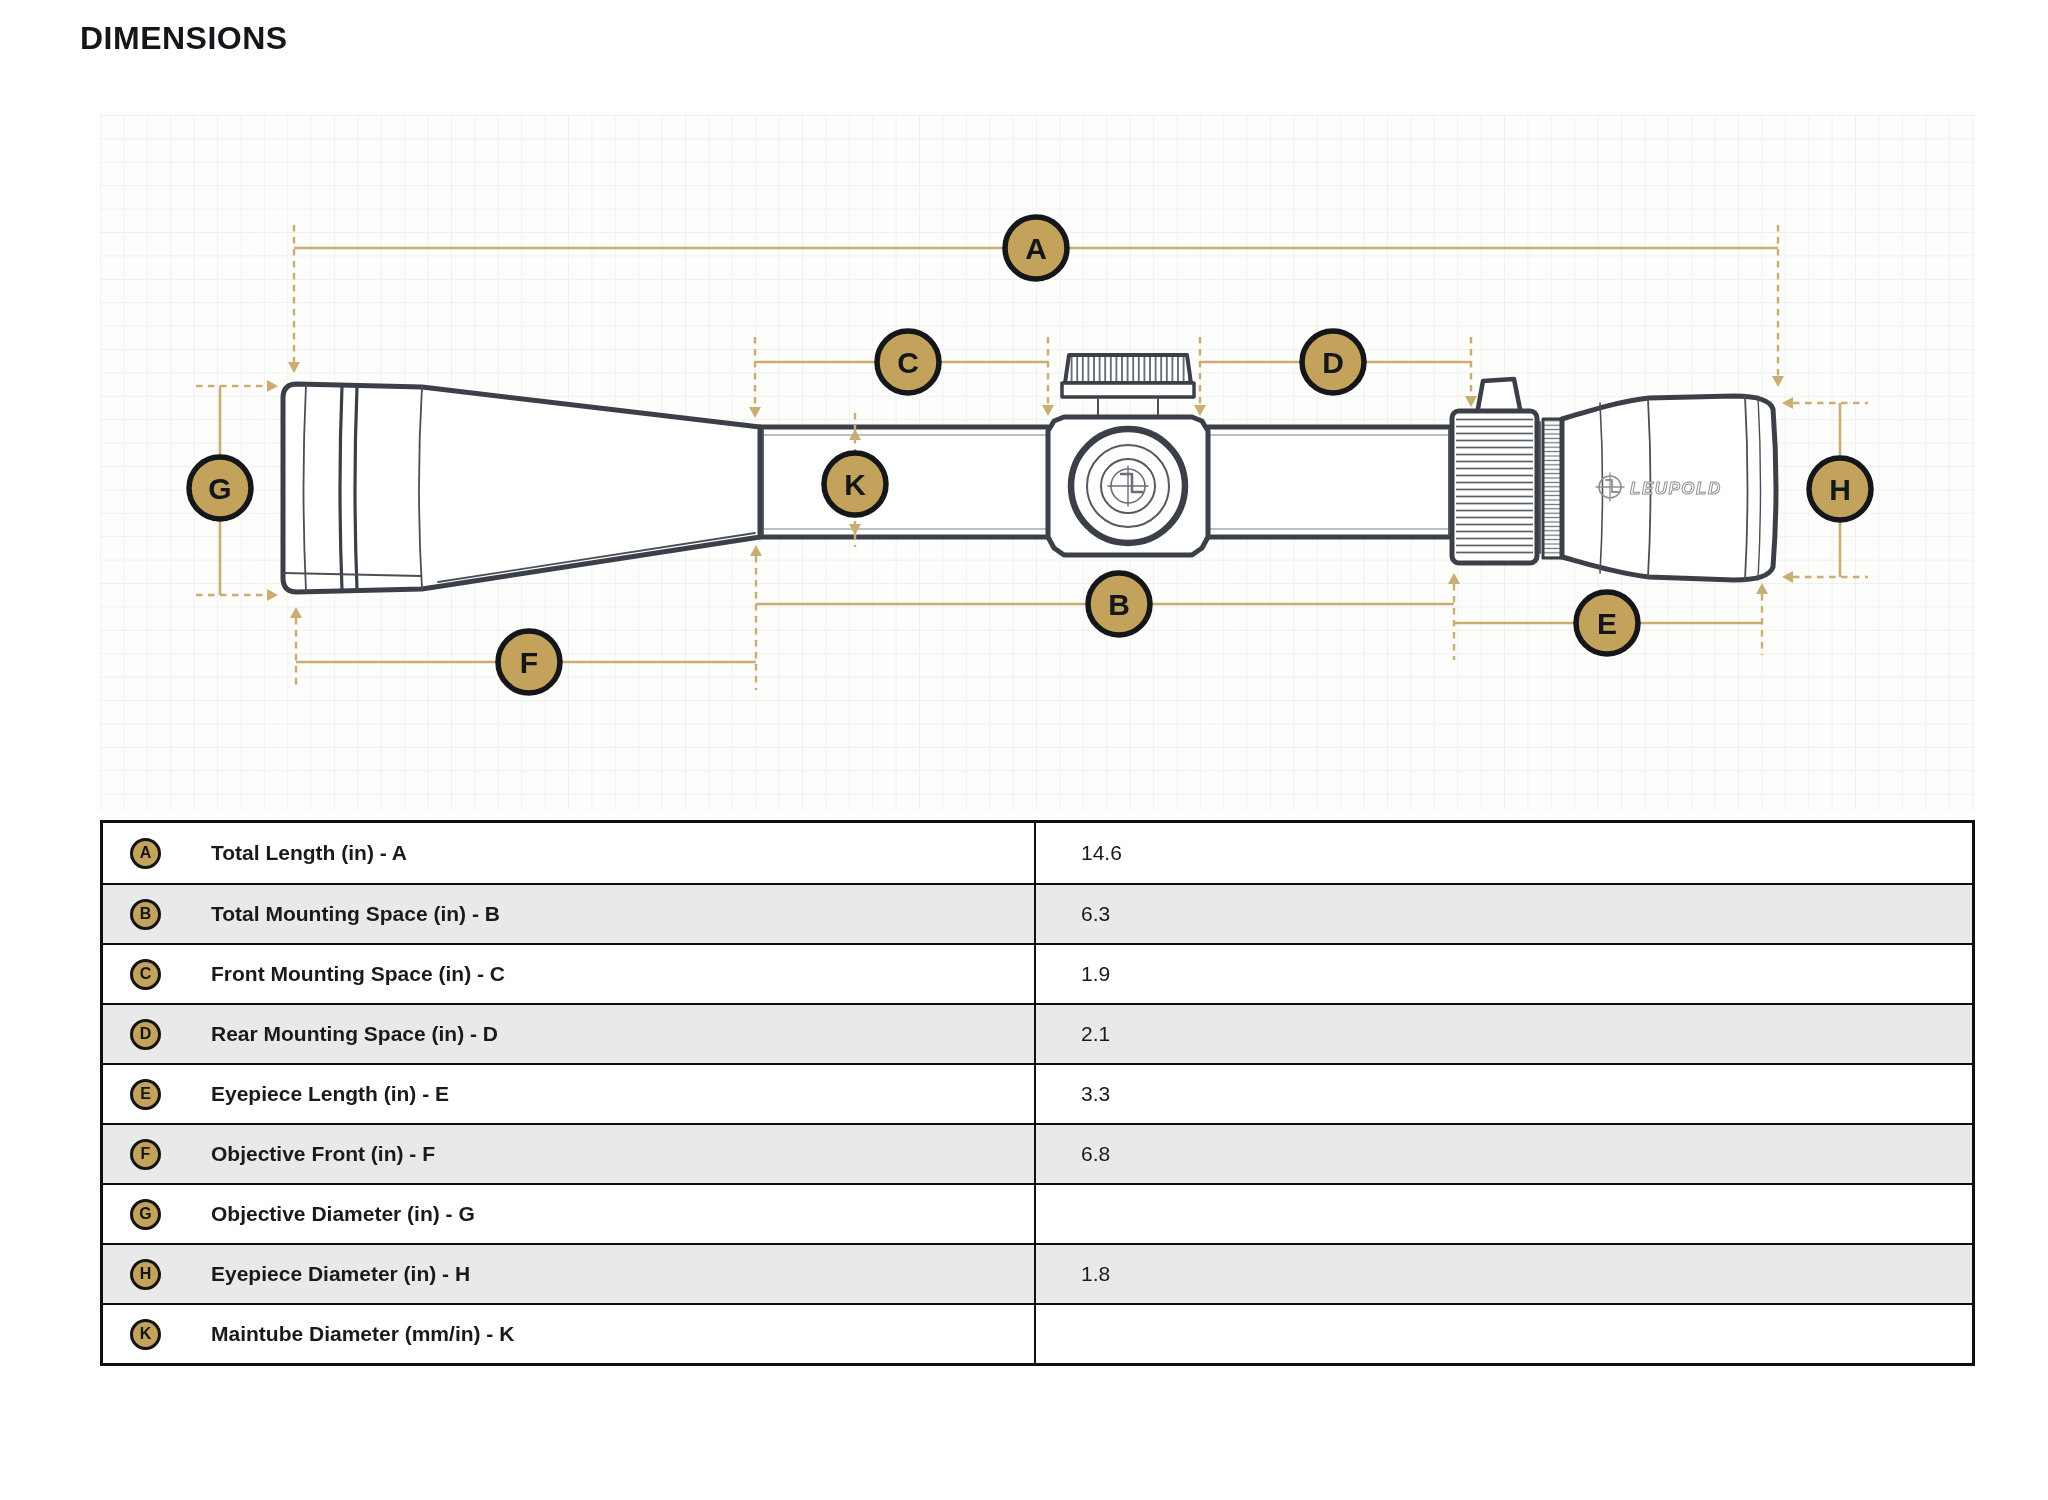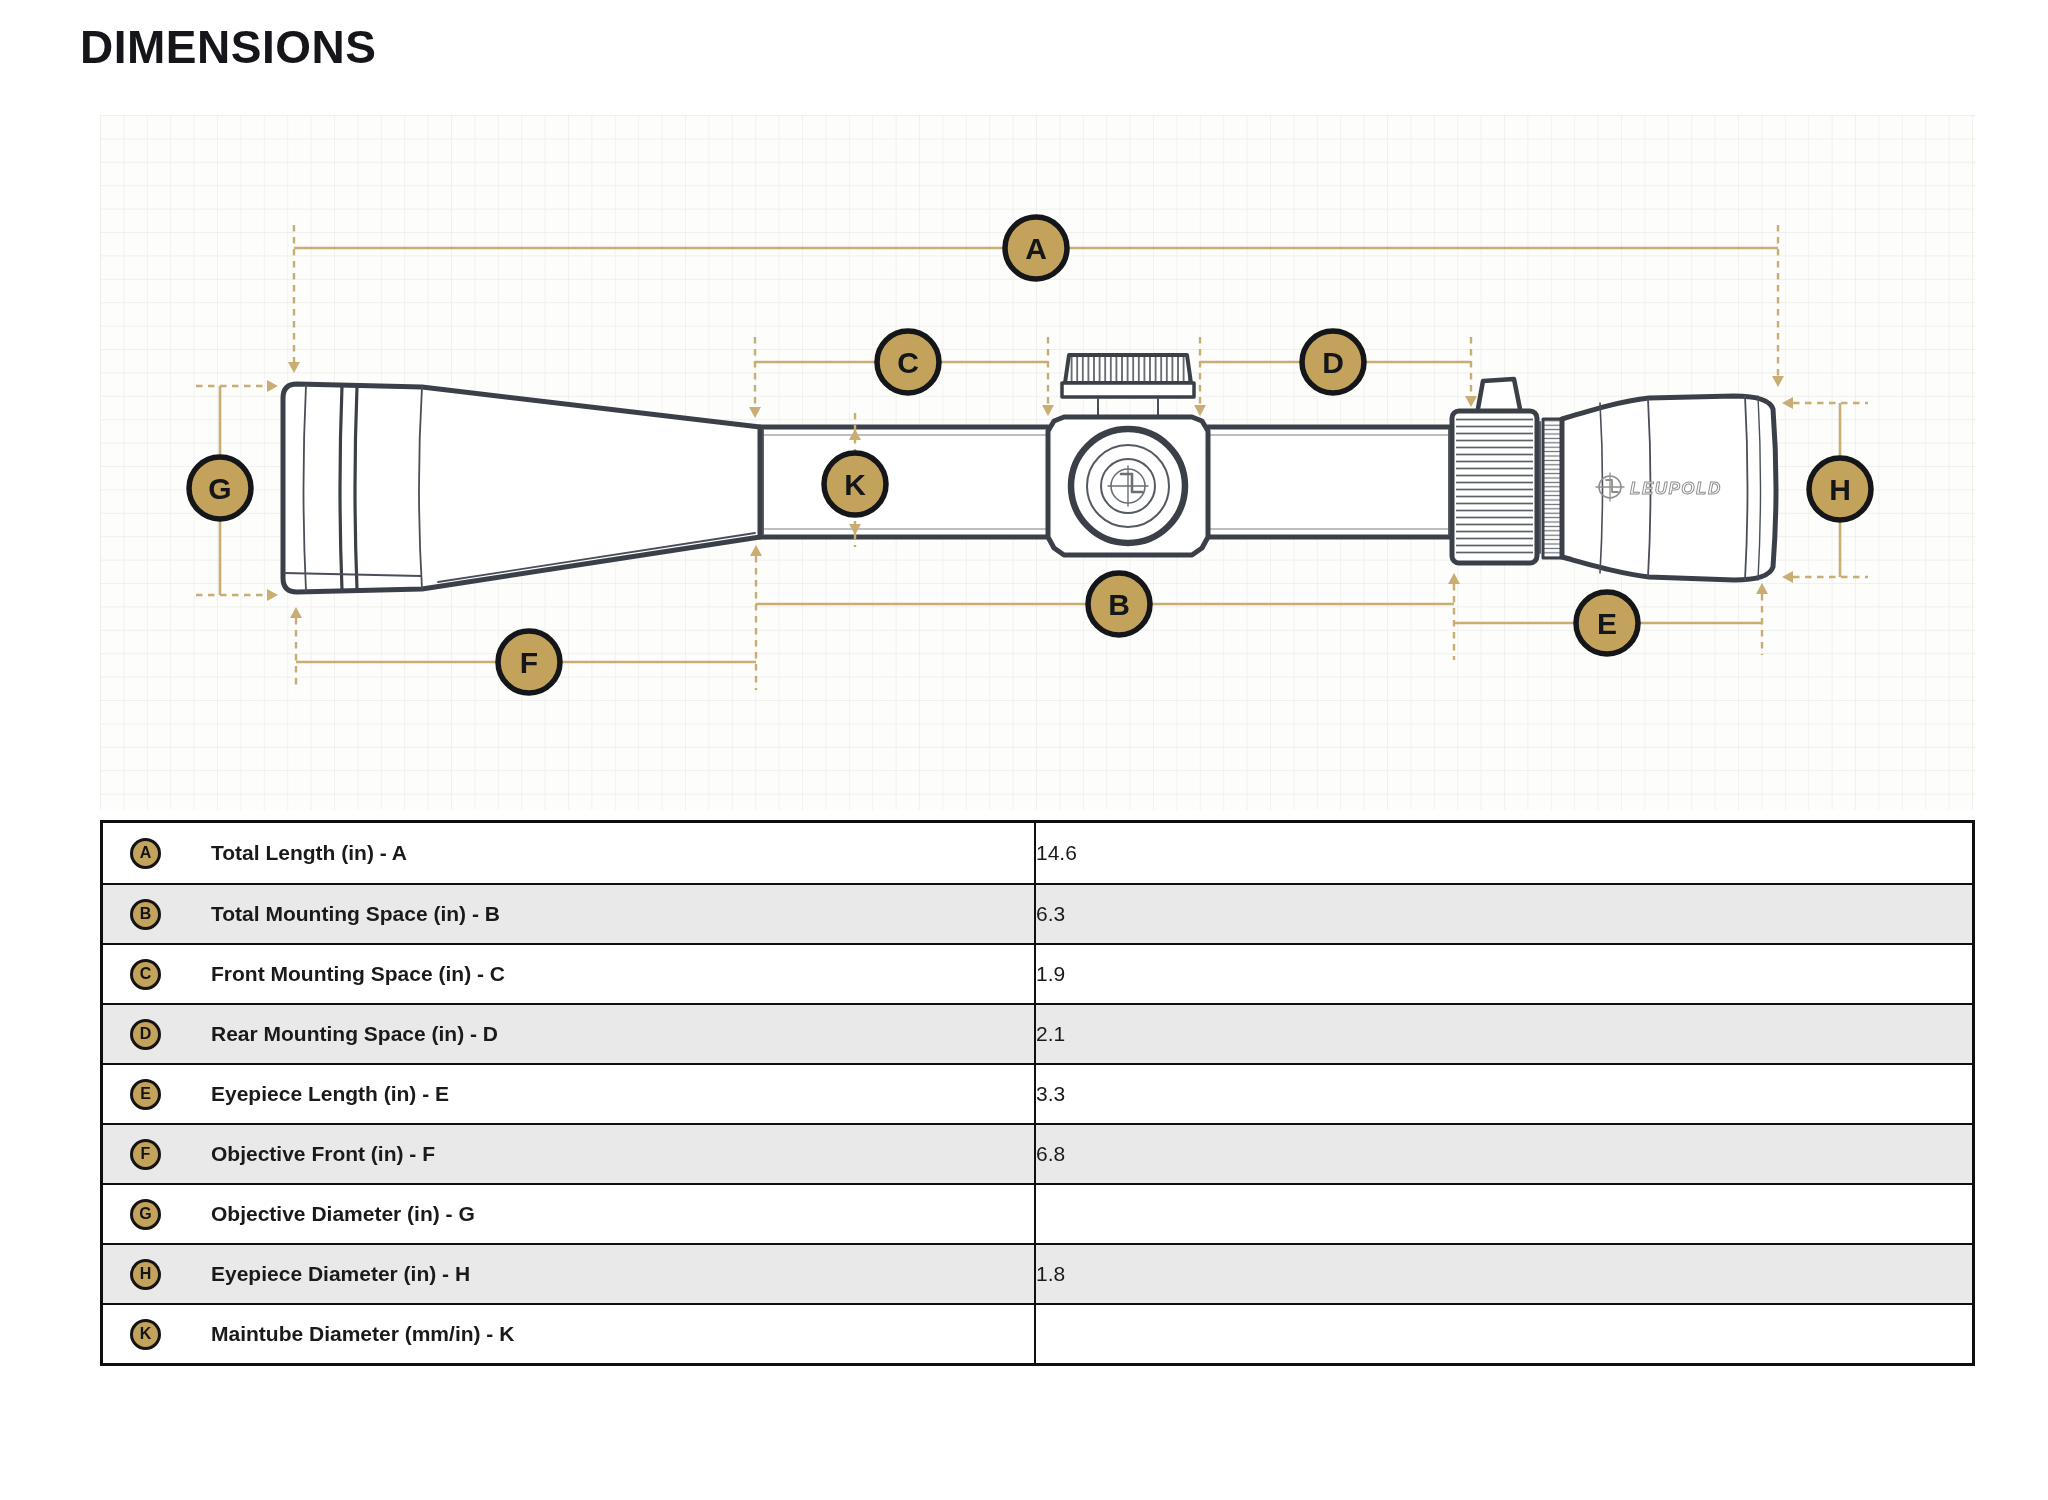--- a/index.html
+++ b/index.html
@@ -1,21 +1,21 @@
 <!DOCTYPE html>
 <html><head>
 <meta charset="utf-8">
 <style>
   * { margin: 0; padding: 0; box-sizing: border-box; }
   html, body { width: 2048px; height: 1500px; background: #ffffff; }
   body { position: relative; overflow: hidden; font-family: "Liberation Sans", sans-serif; }
 
   .page-title {
     position: absolute; left: 80px; top: 20px;
-    font-size: 46px; font-weight: 900; letter-spacing: 0.5px;
+    font-size: 32px; font-weight: 900; letter-spacing: 0.5px;
     color: #15161a;
   }
 
   .diagram-wrap {
     position: absolute; left: 100px; top: 115px;
     width: 1875px; height: 695px;
   }
   .diagram-wrap svg { display: block; width: 100%; height: 100%; }
 
   svg text { font-family: "Liberation Sans", sans-serif; }
@@ -25,21 +25,21 @@
 
   .dims-table {
     position: absolute; left: 100px; top: 820px; width: 1875px;
     border: 3.5px solid #0f0f0f; background: #ffffff;
   }
   .trow { display: flex; align-items: stretch; height: 60px; background: #ffffff; }
   .trow + .trow { border-top: 2.5px solid #0f0f0f; }
   .trow.alt { background: #e9e9e9; }
   .tcell { display: flex; align-items: center; }
   .label-cell { width: 933px; border-right: 2.5px solid #0f0f0f; padding-left: 27px; }
-  .value-cell { flex: 1; }
+  .value-cell { flex: 1; padding-left: 45px; }
   .badge {
     display: flex; align-items: center; justify-content: center;
     width: 31px; height: 31px; border-radius: 50%;
     background: #c3a35b; border: 3px solid #141414;
     font-size: 16px; font-weight: bold; color: #141414;
     margin-right: 18px; flex: 0 0 auto;
   }
   .tlabel { font-size: 21px; font-weight: bold; color: #1a1a1a; margin-left: 32px; }
   .tvalue { font-size: 21px; font-weight: normal; color: #1a1a1a; }
 </style>

